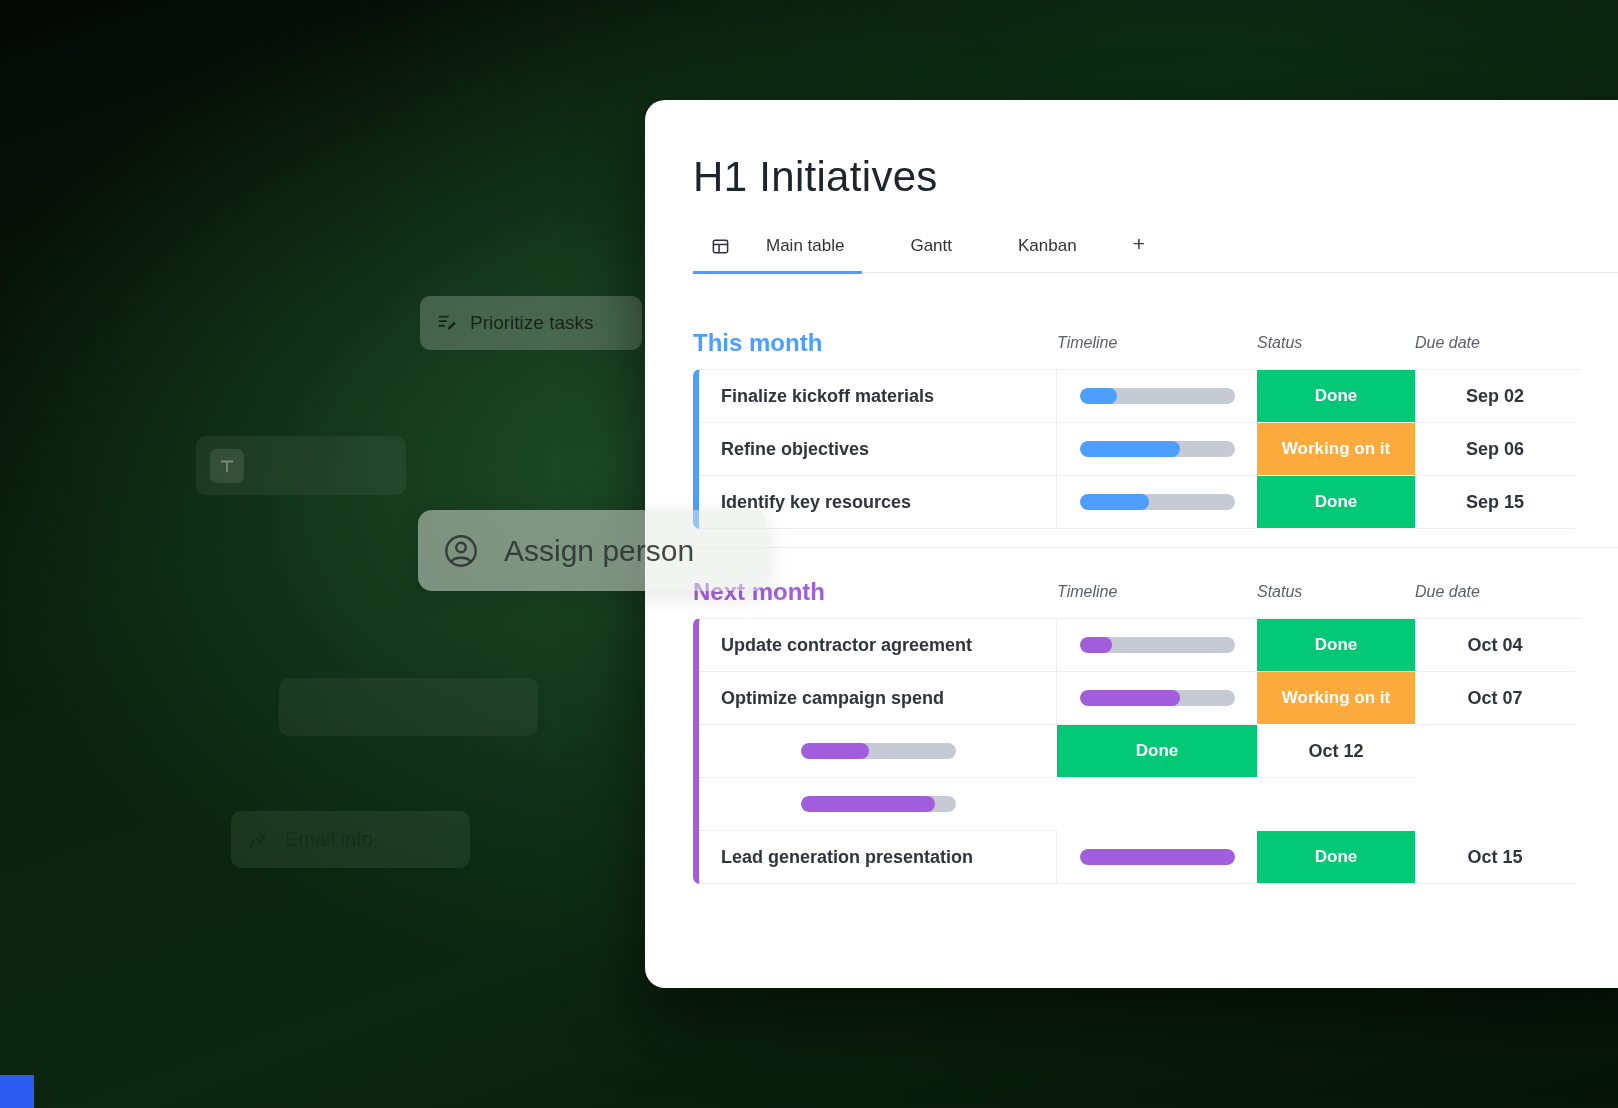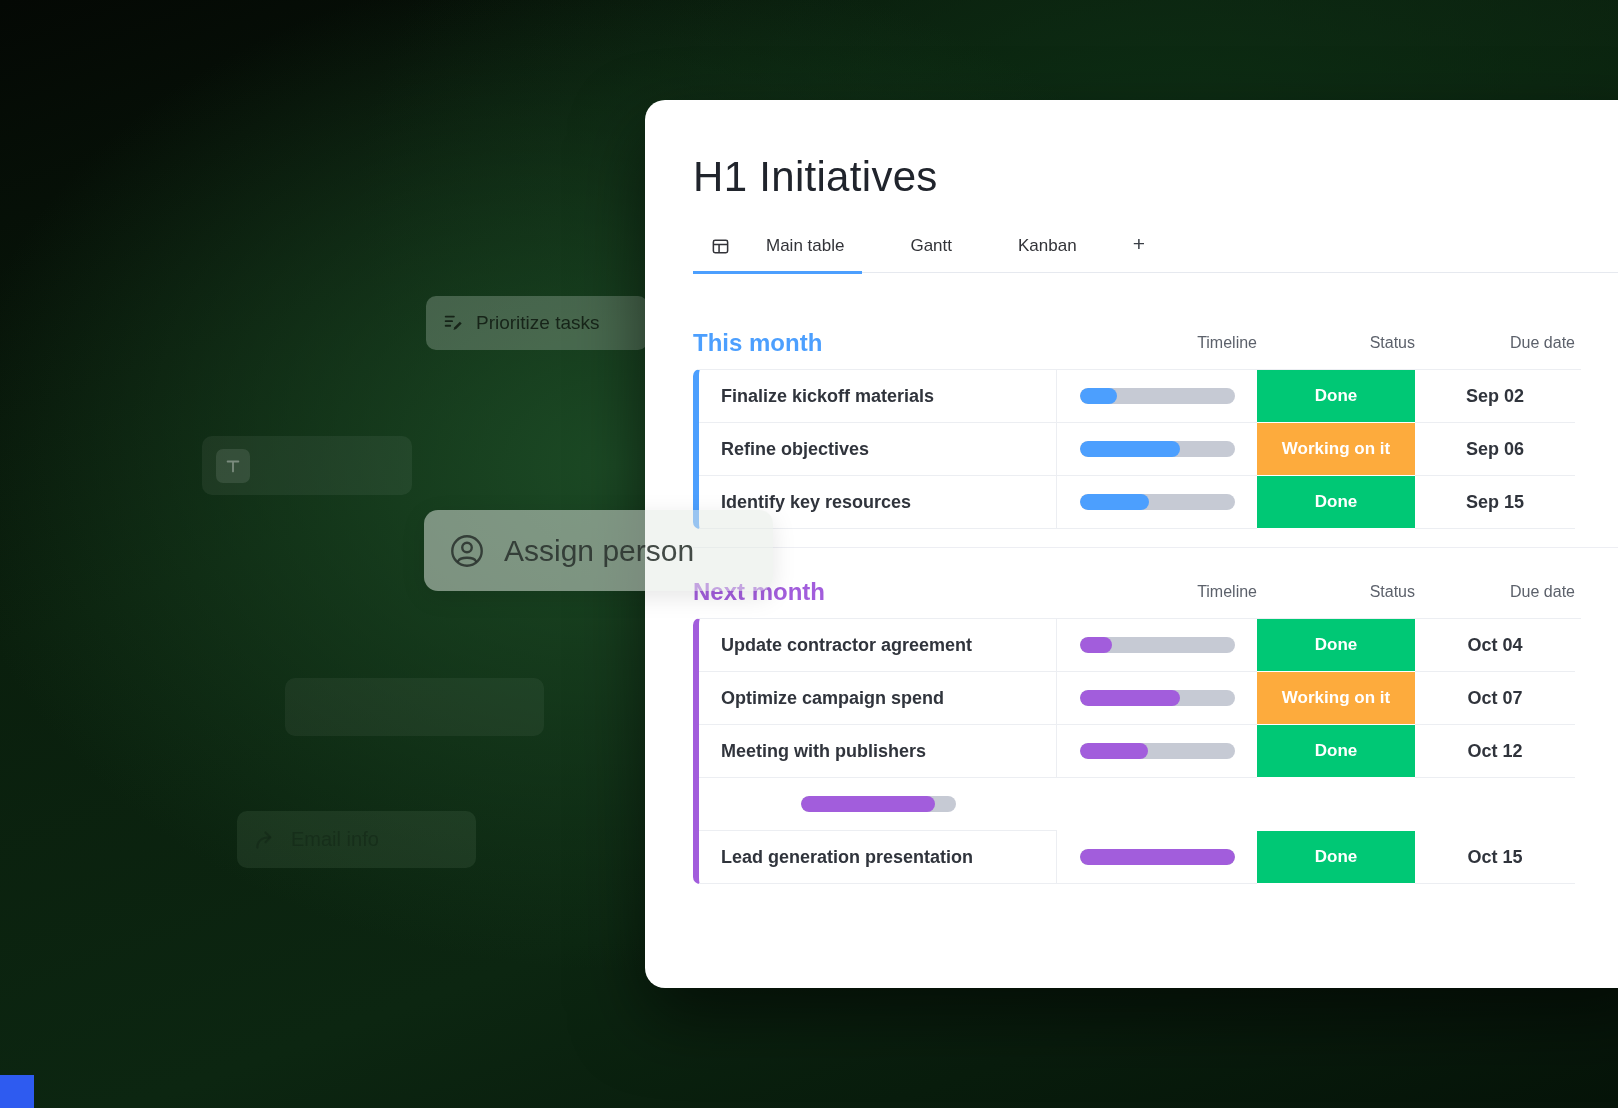--- a/index.html
+++ b/index.html
@@ -6,39 +6,39 @@
   body {
     width:1618px; height:1108px; overflow:hidden; position:relative;
     font-family:"Liberation Sans", sans-serif;
     background:
       radial-gradient(950px 720px at 38% 42%, #1c4a25 0%, rgba(28,74,37,0) 70%),
       radial-gradient(1300px 900px at 72% 18%, #0e3015 0%, rgba(14,48,21,0) 62%),
       linear-gradient(160deg, #040804 0%, #0a1f0d 38%, #0c2611 68%, #061409 100%);
   }
 
   
-  .ghost { position:absolute; display:flex; align-items:center; box-sizing:border-box;margin-left:6px; }
+  .ghost { position:absolute; display:flex; align-items:center; box-sizing:border-box; }
   .ghost-prioritize {
     left:420px; top:296px; width:222px; height:54px; border-radius:10px;
     background:rgba(186,203,188,0.30); color:rgba(12,22,14,0.82);
     padding:0 16px; gap:12px; font-size:19px; z-index:1;
   }
   .ghost-empty-1 {
     left:196px; top:436px; width:210px; height:59px; border-radius:10px;
     background:rgba(255,255,255,0.06); color:rgba(255,255,255,0.22);
     padding:0 14px; gap:12px; z-index:1;
   }
   .ghost-icon-box {
     width:34px; height:34px; border-radius:7px; background:rgba(255,255,255,0.10);
     display:flex; align-items:center; justify-content:center;
   }
   .ghost-assign {
     left:418px; top:510px; width:349px; height:81px; border-radius:14px;
     background:rgba(227,233,228,0.50); color:rgba(42,50,45,0.88);
-    padding:0 24px; gap:18px; font-size:30px; font-weight:500; z-index:5;
+    padding:0 24px; gap:24px; font-size:30px; font-weight:500; z-index:5;
     box-shadow:0 6px 24px rgba(0,0,0,0.10);
   }
   .ghost-empty-2 {
     left:279px; top:678px; width:259px; height:58px; border-radius:10px;
     background:rgba(255,255,255,0.05); z-index:1;
   }
   .ghost-email {
     left:231px; top:811px; width:239px; height:57px; border-radius:10px;
     background:rgba(140,175,142,0.12); color:rgba(18,38,22,0.55);
     padding:0 16px; gap:12px; font-size:20px; z-index:1;
@@ -69,21 +69,21 @@
   .tab.active { border-bottom-color:#4c9ffe; font-weight:500;gap:36px; }
   .tab.addview { font-size:21px; color:#3a3f46; padding-left:8px; padding-right:8px; }
 
   
   .section-1 { margin-top:56px; }
   .group-header {
     display:grid; grid-template-columns:364px 200px 158px 160px;
     align-items:center; margin-bottom:12px;
   }
   .group-title { font-size:24px; font-weight:600; }
-  .col-head { text-align:right; font-size:16px; color:#5c616b; }
+  .col-head { text-align:left; font-size:16px; color:#5c616b;font-style:italic; }
 
   .group-table {
     width:882px; border-left:6px solid #ccc; border-radius:7px 0 0 7px;
     border-top:1px solid #eceef2;
   }
   .row {
     display:grid; grid-template-columns:358px 200px 158px 160px;
     height:53px; align-items:stretch;font-weight:bold;
   }
   .cell { display:flex; align-items:center; }
@@ -254,21 +254,20 @@
         <div class="cell cell-timeline">
           <div class="track">
             <div class="fill" style="background-color: rgb(162, 93, 220); width: 65%;"></div>
           </div>
         </div>
         <div class="cell cell-status" style="background-color: rgb(253, 171, 61);">Working on it</div>
         <div class="cell cell-due">Oct 07</div>
       </div>
 
       <div class="row">
-        <div class="cell cell-name">Meeting with publishers</div>
         <div class="cell cell-timeline">
           <div class="track">
             <div class="fill" style="background-color: rgb(162, 93, 220); width: 44%;"></div>
           </div>
         </div>
         <div class="cell cell-status" style="background-color: rgb(0, 200, 117);">Done</div>
         <div class="cell cell-due">Oct 12</div>
       </div>
 
       <div class="row">

